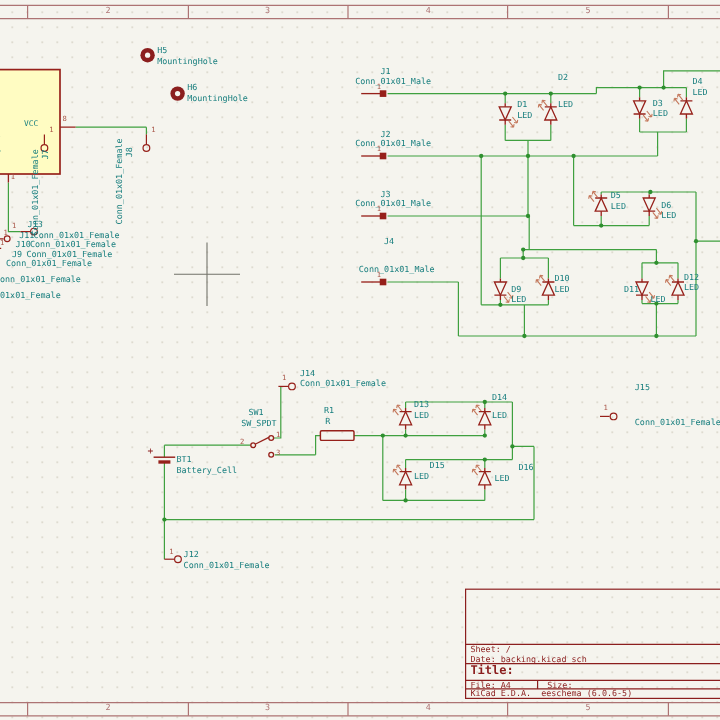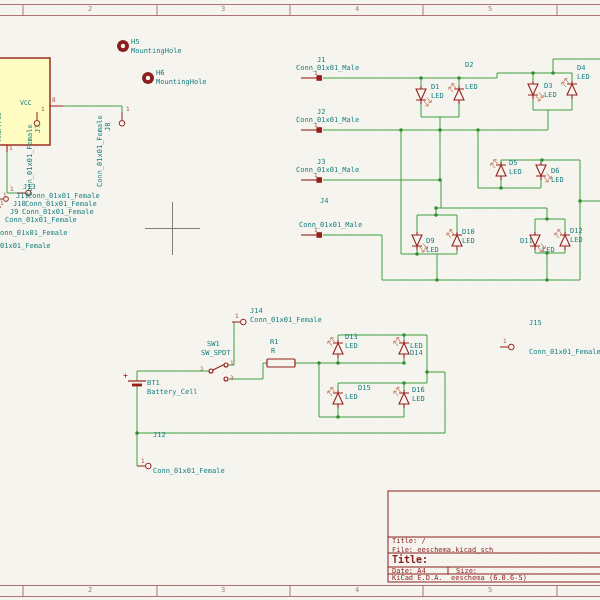--- a/index.html
+++ b/index.html
@@ -302,48 +302,48 @@
 <div class="l" style="left:426px;top:238px">D9</div>
 <div class="l" style="left:426px;top:247px">LED</div>
 <div class="l" style="left:462px;top:229px">D10</div>
 <div class="l" style="left:462px;top:238px">LED</div>
 <div class="l" style="left:520px;top:238px">D11</div>
 <div class="l" style="left:542px;top:247px">LED</div>
 <div class="l" style="left:570px;top:228px">D12</div>
 <div class="l" style="left:570px;top:237px">LED</div>
 <div class="l" style="left:345px;top:334px">D13</div>
 <div class="l" style="left:345px;top:343px">LED</div>
-<div class="l" style="left:410px;top:350px">D14</div>
+<div class="l" style="left:410px;top:328px">D14</div>
 <div class="l" style="left:410px;top:343px">LED</div>
 <div class="l" style="left:358px;top:385px">D15</div>
 <div class="l" style="left:345px;top:394px">LED</div>
-<div class="l" style="left:412px;top:387px">D16</div>
+<div class="l" style="left:432px;top:387px">D16</div>
 <div class="l" style="left:412px;top:396px">LED</div>
 
 <div class="l" style="left:207px;top:341px">SW1</div>
 <div class="l" style="left:201px;top:350px">SW_SPDT</div>
 <div class="l p" style="left:200px;top:366px">2</div>
 <div class="l p" style="left:230px;top:360px">1</div>
 <div class="l p" style="left:230px;top:375px">3</div>
 <div class="l" style="left:270px;top:339px">R1</div>
 <div class="l" style="left:271px;top:348px">R</div>
 <div class="l" style="left:147px;top:380px">BT1</div>
 <div class="l" style="left:147px;top:389px">Battery_Cell</div>
 <div class="l m" style="left:123px;top:372px;font-size:8px">+</div>
 
 <div class="l" style="left:250px;top:308px">J14</div>
 <div class="l" style="left:250px;top:317px">Conn_01x01_Female</div>
 <div class="l p" style="left:235px;top:313px">1</div>
 <div class="l" style="left:529px;top:320px">J15</div>
 <div class="l" style="left:529px;top:349px">Conn_01x01_Female</div>
 <div class="l p" style="left:503px;top:338px">1</div>
-<div class="l" style="left:153px;top:432px">J12</div>
+<div class="l" style="left:153px;top:459px">J12</div>
 <div class="l" style="left:153px;top:468px">Conn_01x01_Female</div>
 <div class="l p" style="left:141px;top:458px">1</div>
 
-<div class="l m tb" style="left:392px;top:538px">Title: /</div>
-<div class="l m tb" style="left:392px;top:546.5px">File: eeschema.kicad_sch</div>
+<div class="l m tb" style="left:392px;top:538px">Sheet: /</div>
+<div class="l m tb" style="left:392px;top:546.5px">Date: backing.kicad_sch</div>
 <div class="l m ttl" style="left:392px;top:555px">Title:</div>
-<div class="l m tb" style="left:392px;top:567.5px">Date: A4</div>
+<div class="l m tb" style="left:392px;top:567.5px">File: A4</div>
 <div class="l m tb" style="left:456px;top:567.5px">Size:</div>
 <div class="l m tb" style="left:392px;top:575px">KiCad E.D.A.  eeschema (6.0.6-5)</div>
 
 </div>
 
 </body></html>

